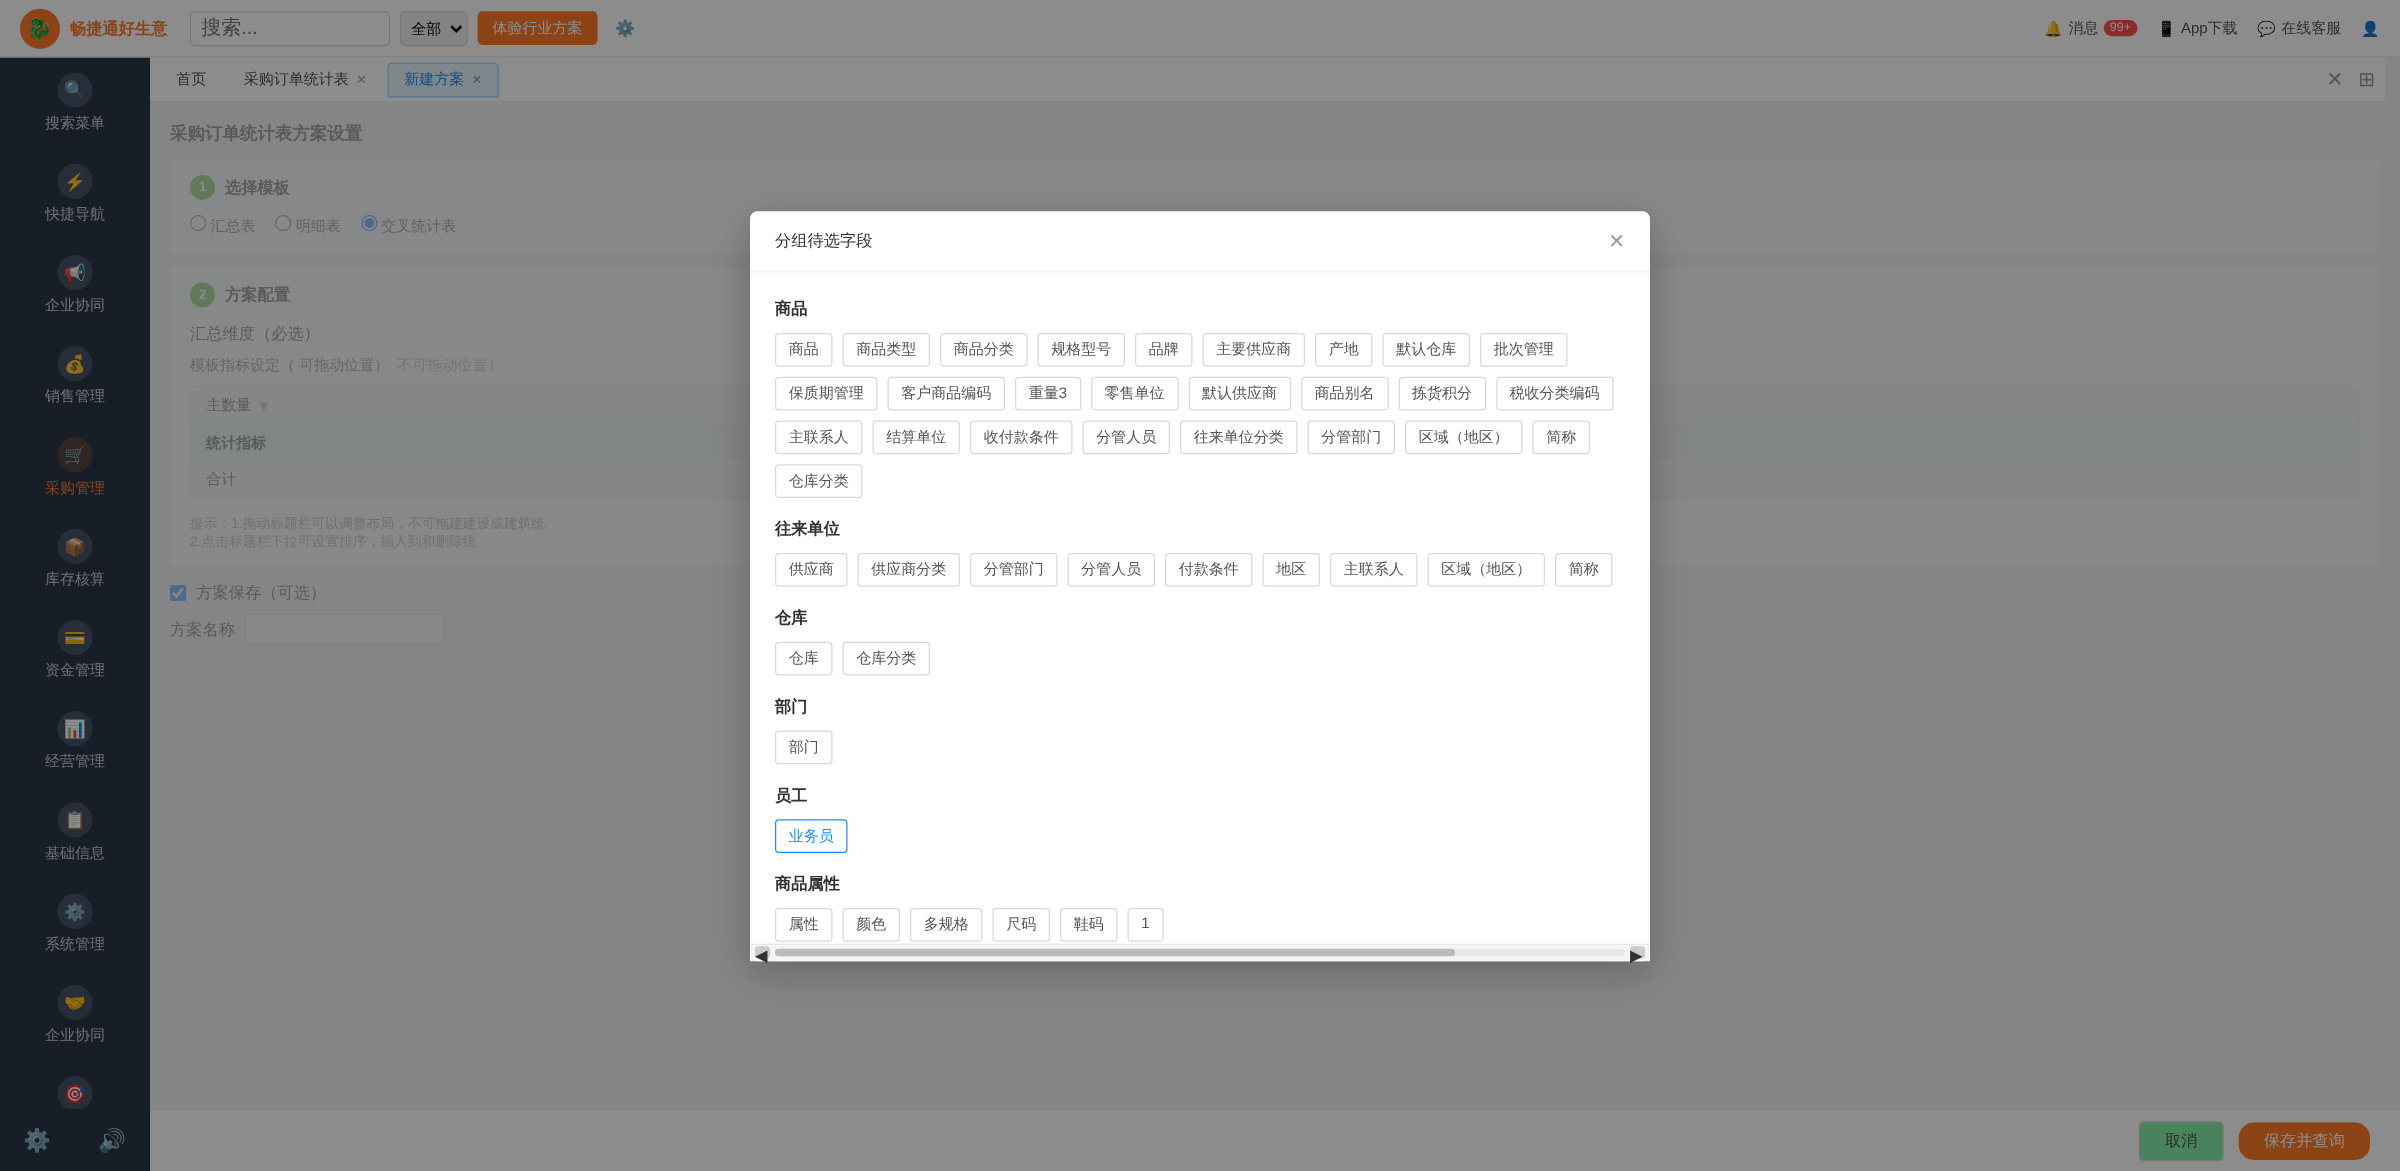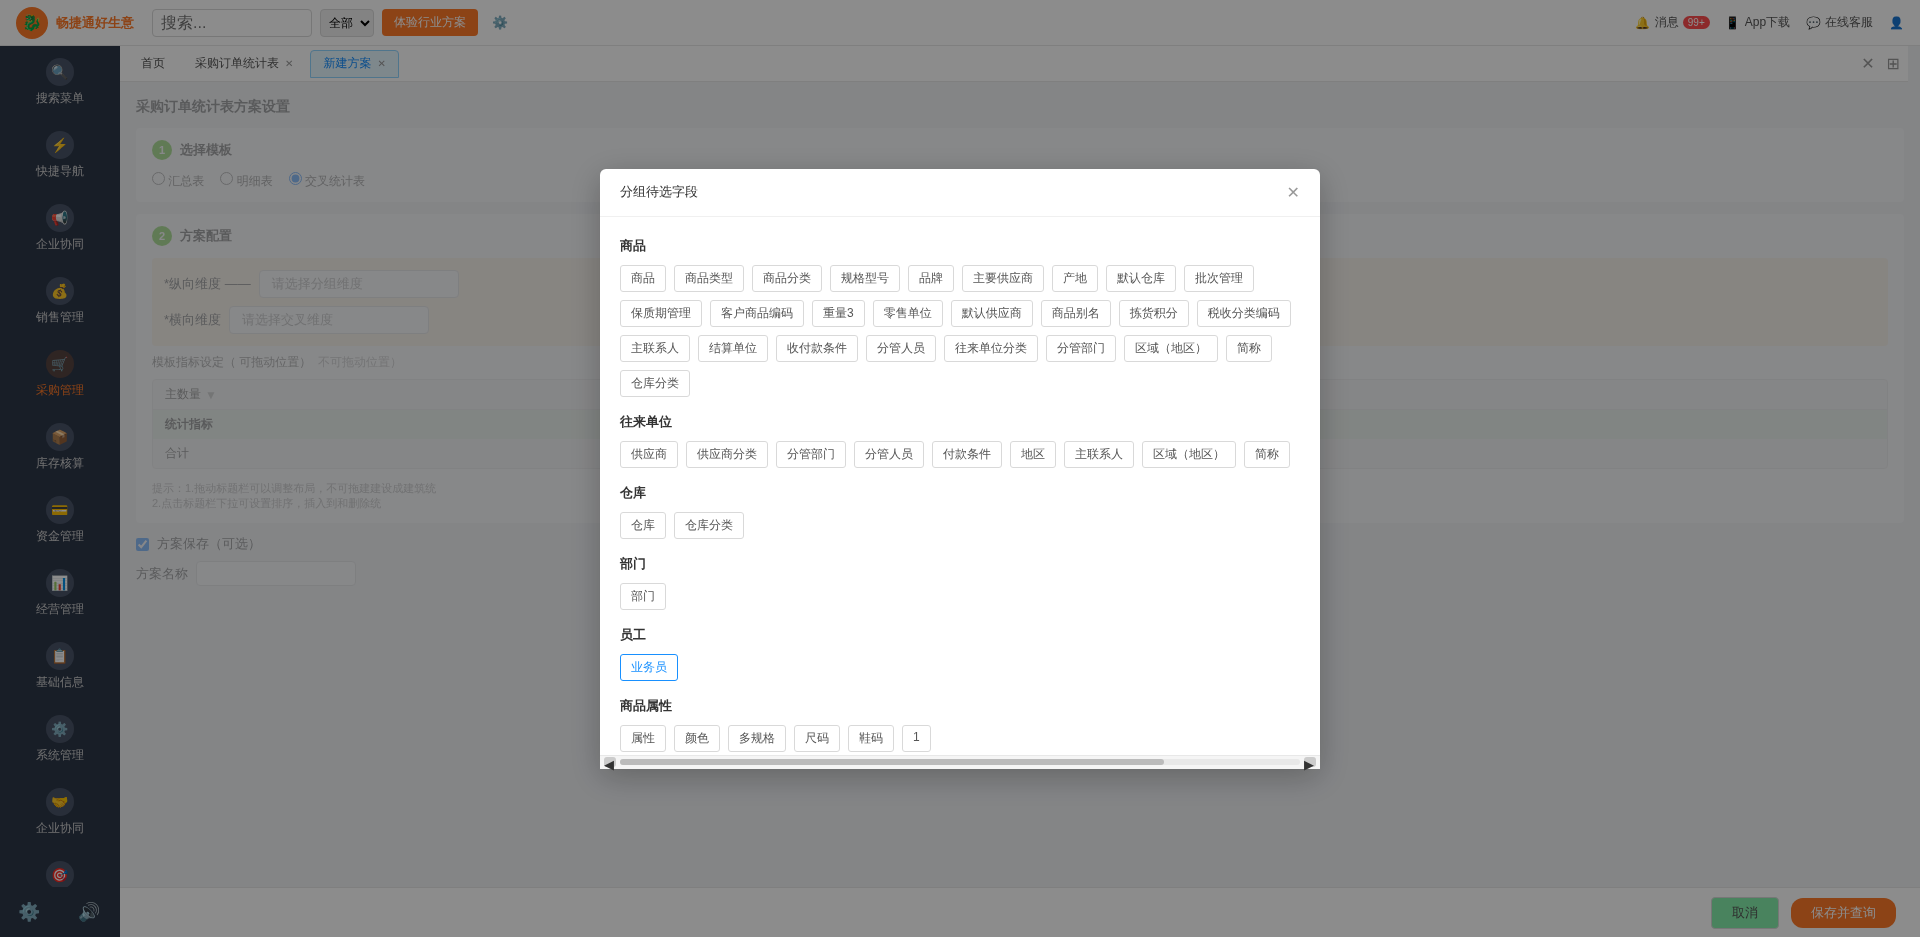--- a/index.html
+++ b/index.html
@@ -392,30 +392,21 @@
       <label><input type="radio" name="template" style=""> 明细表</label>
       <label><input type="radio" name="template" checked="" style=""> 交叉统计表</label>
     </div>
   </div>
 
   <div class="section-block">
     <div class="step-header">
       <div class="step-num">2</div>
       <span class="step-title">方案配置</span>
     </div>
-    <div style="background:#fff3e0;padding:12px;border-radius:4px;margin-bottom:8px">
-      <div style="display:flex;align-items:center;gap:8px;margin-bottom:8px">
-        <span>*纵向维度 ——</span>
-        <div style="border:1px solid #d9d9d9;border-radius:4px;padding:4px 12px;color:#999;min-width:200px;background:#fff">请选择分组维度</div>
-      </div>
-      <div style="display:flex;align-items:center;gap:8px">
-        <span>*横向维度</span>
-        <div style="border:1px solid #d9d9d9;border-radius:4px;padding:4px 12px;color:#999;min-width:200px;background:#fff">请选择交叉维度</div>
-      </div>
-    </div>
+    <div style="margin-bottom:8px">汇总维度（必选）</div>
     <div style="margin-bottom:8px;font-size:12px;color:#666">
       模板指标设定（ 可拖动位置）&nbsp;&nbsp;<span style="color:#aaa">不可拖动位置）</span>
     </div>
     <div style="background:#f9f9f9;border:1px solid #e8e8e8;border-radius:4px;padding:0">
       <div style="display:flex;border-bottom:1px solid #e8e8e8">
         <div style="flex:1;padding:6px 12px;border-right:1px solid #e8e8e8;font-size:12px;display:flex;align-items:center;gap:4px">
           主数量 <span style="color:#aaa">▼</span>
         </div>
         <div style="flex:1;padding:6px 12px;font-size:12px">金额</div>
       </div>

